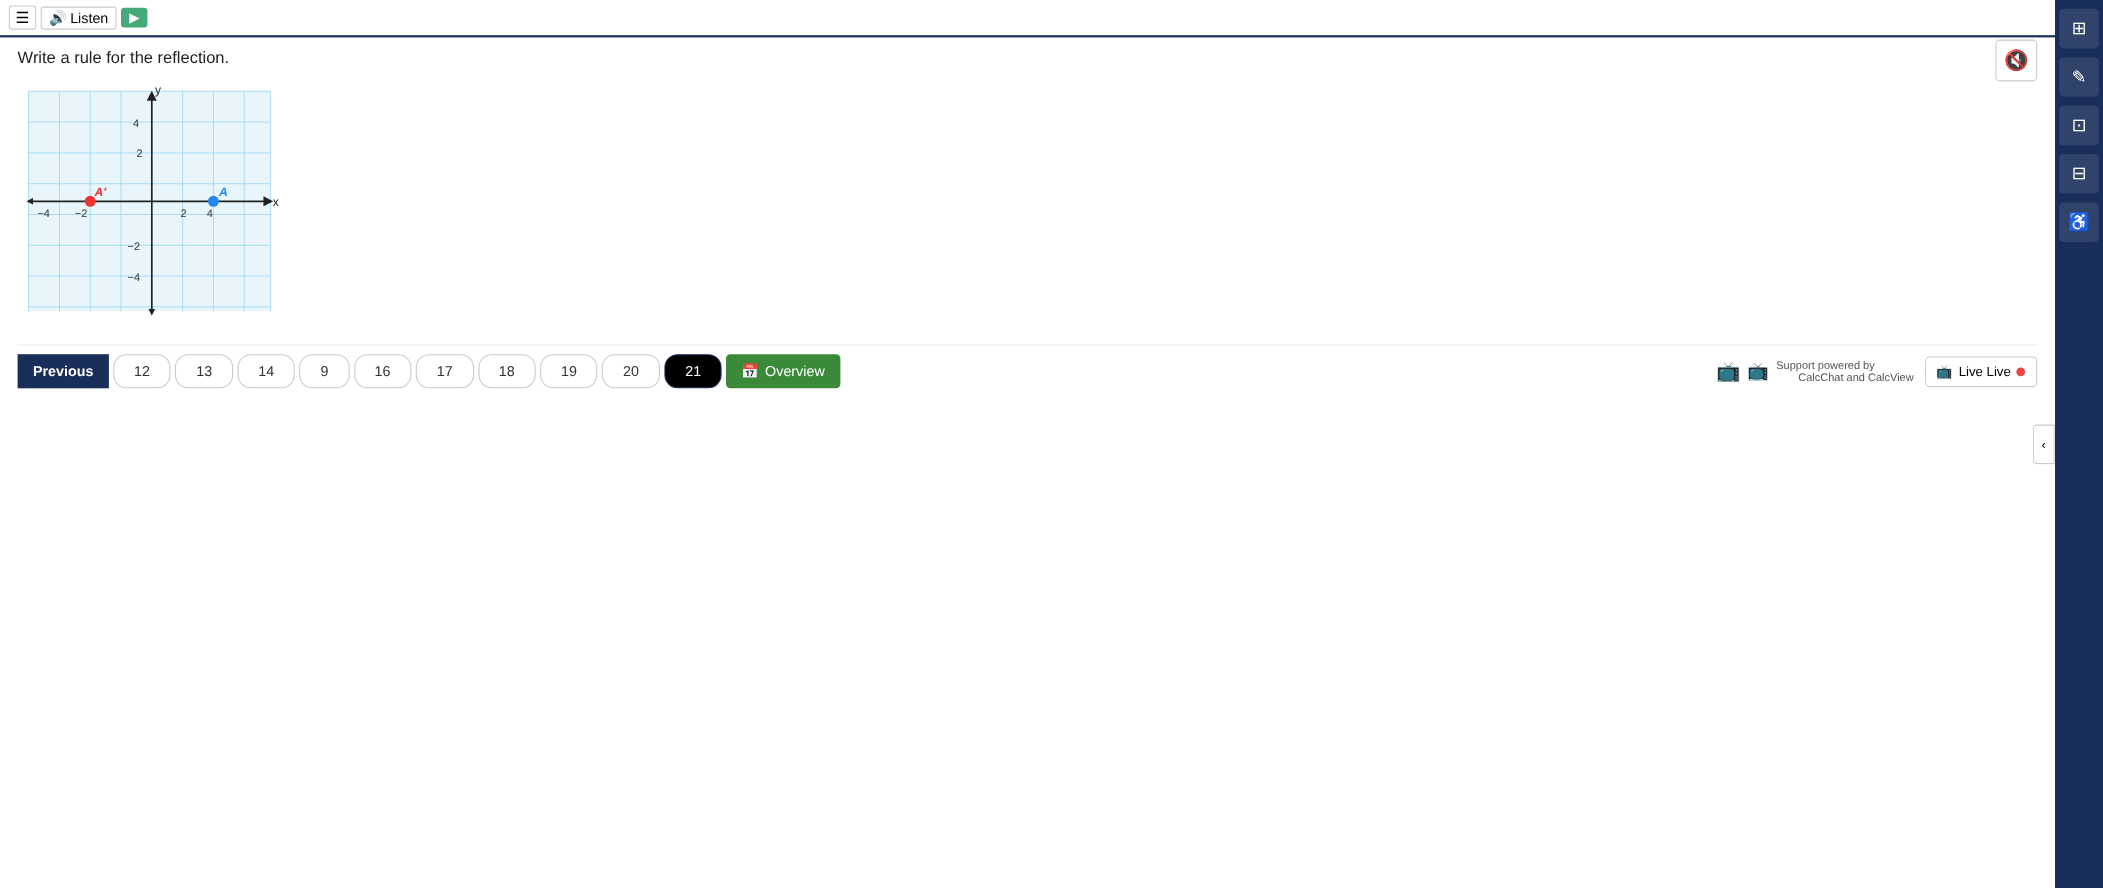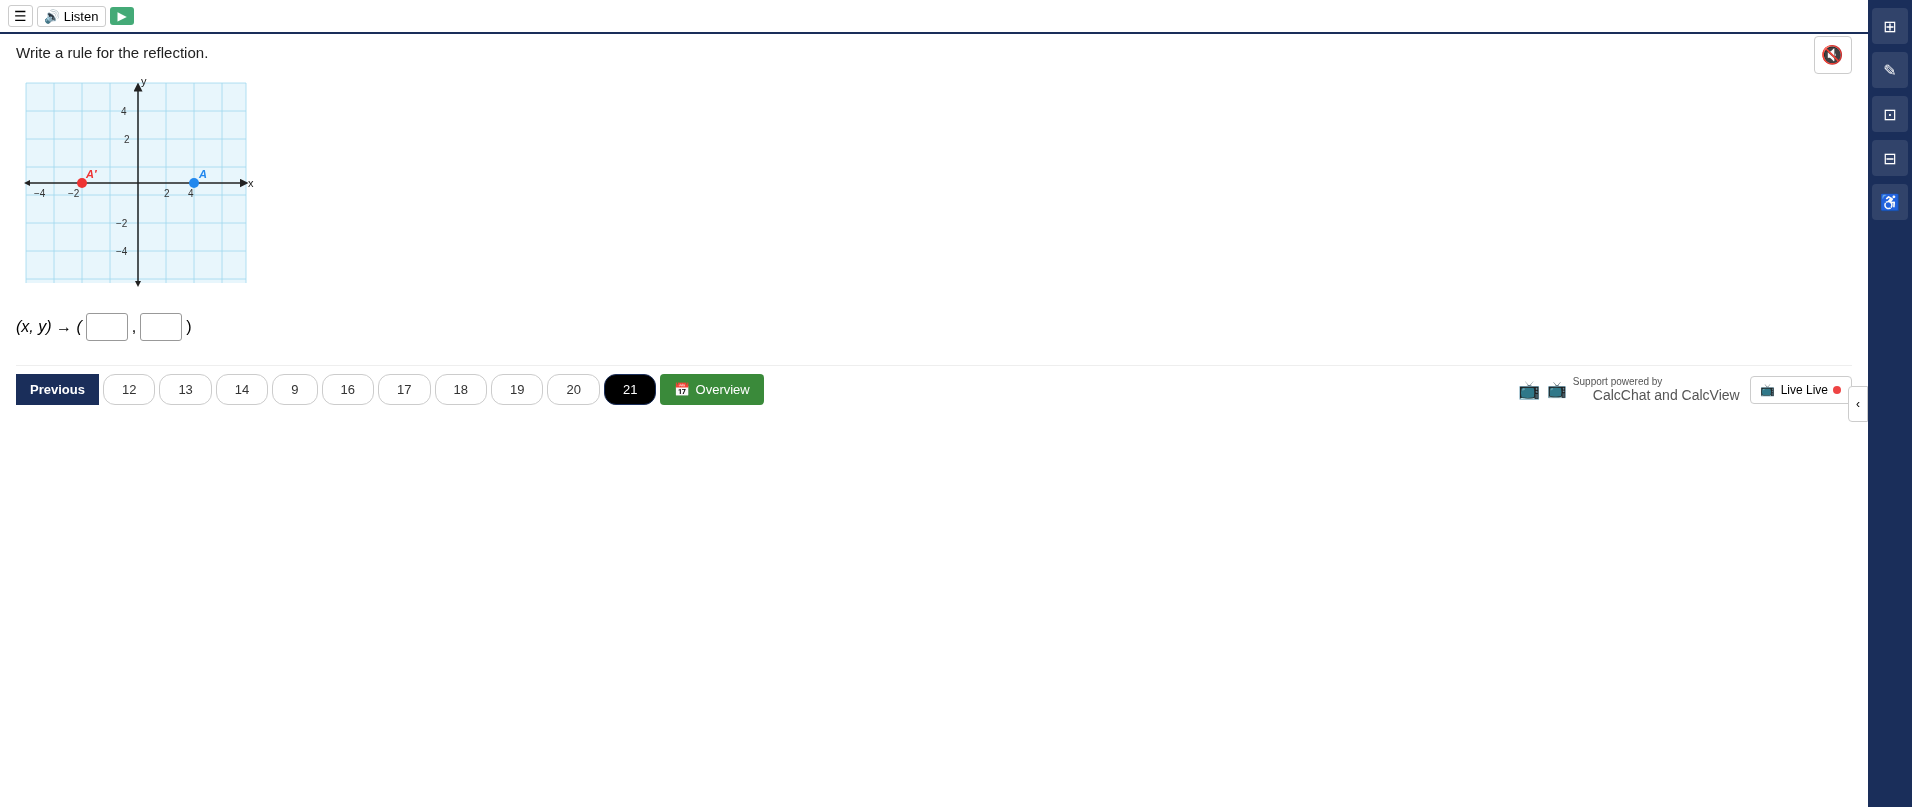--- a/index.html
+++ b/index.html
@@ -317,27 +317,20 @@
       <text x="100" y="182" class="tick-label">−4</text>
 
       <circle cx="178" cy="110" r="5" class="point-blue"></circle>
       <text x="183" y="105" class="point-label-blue">A</text>
 
       <circle cx="66" cy="110" r="5" class="point-red"></circle>
       <text x="70" y="105" class="point-label-red">A′</text>
     </svg>
   </div>
 
-  <div class="answer-area">
-    <span class="math-text">(<em>x</em>, <em>y</em>) → (</span>
-    <input type="text" class="answer-box" placeholder="" style="">
-    <span>,</span>
-    <input type="text" class="answer-box" placeholder="" style="">
-    <span>)</span>
-  </div>
 
   <div class="bottom-nav">
     <button class="nav-prev-btn">Previous</button>
     <button class="nav-num-btn">12</button>
     <button class="nav-num-btn">13</button>
     <button class="nav-num-btn">14</button>
     <button class="nav-num-btn">9</button>
     <button class="nav-num-btn">16</button>
     <button class="nav-num-btn">17</button>
     <button class="nav-num-btn">18</button>
@@ -348,21 +341,21 @@
       <span>📅</span>
       <span>Overview</span>
     </button>
 
     <div style="margin-left: auto; display: flex; align-items: center; gap: 10px;">
       <div class="support-text-group">
         <span style="font-size:18px; color:#c00;">📺</span>
         <span style="font-size:16px; color:#555;">📺</span>
         <div>
           <div style="font-size:10px; color:#555;">Support powered by</div>
-          <div style="font-size:14px; color:#555;padding-left:20px;">CalcChat and CalcView</div>
+          <div style="font-size:10px; color:#555;padding-left:20px;">CalcChat and CalcView</div>
         </div>
       </div>
       <button class="live-tutor-btn">
         <span>📺</span>
         <span>Live Live</span>
         <span class="live-tutor-dot"></span>
       </button>
     </div>
   </div>
 

